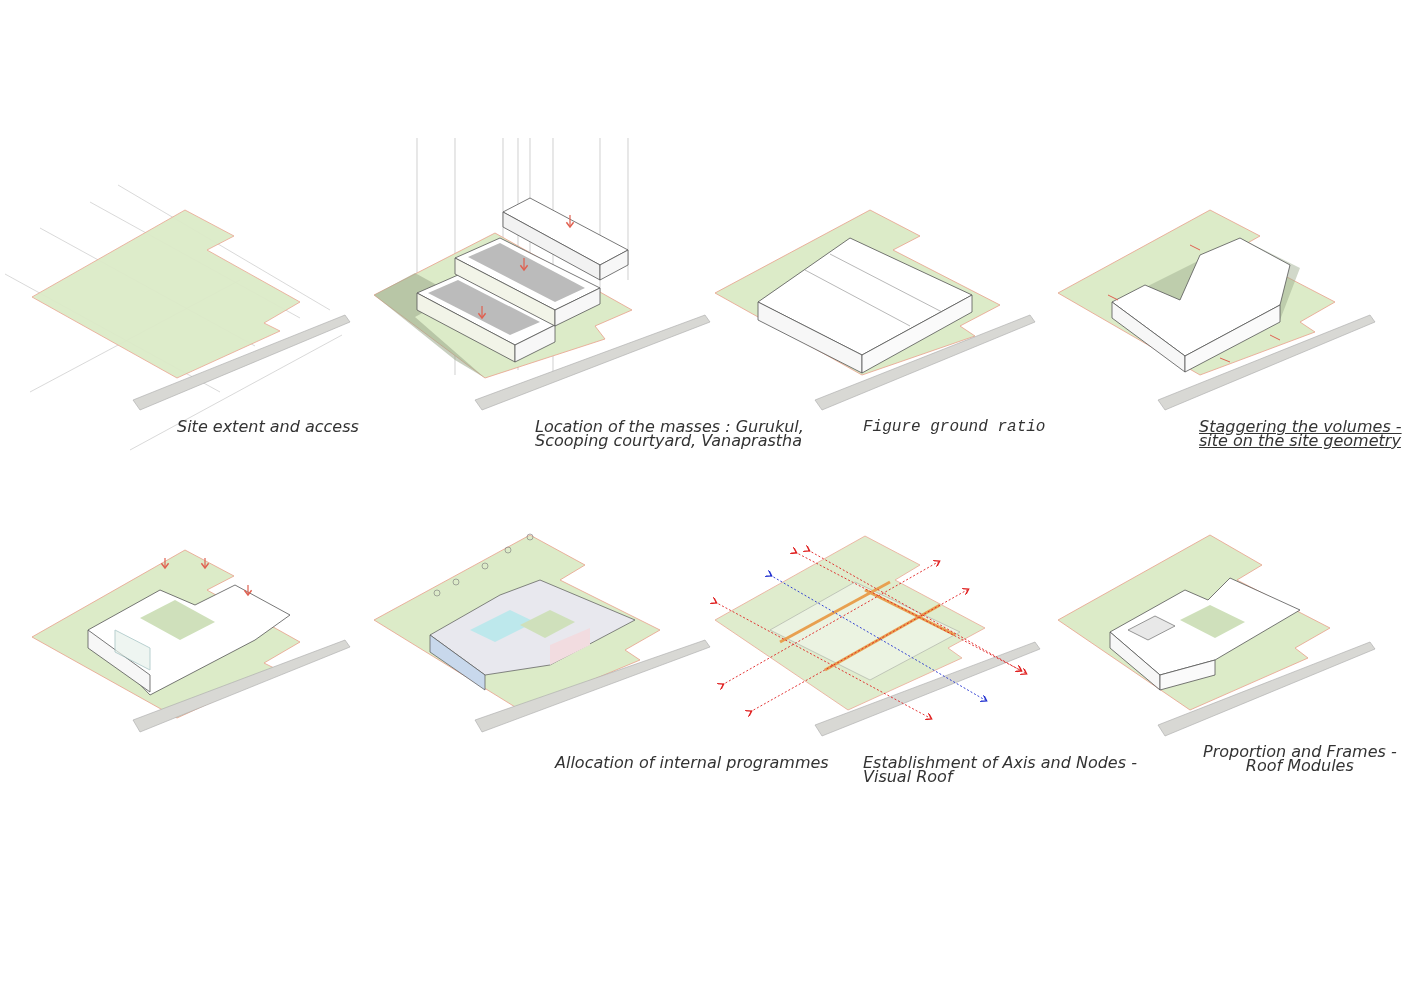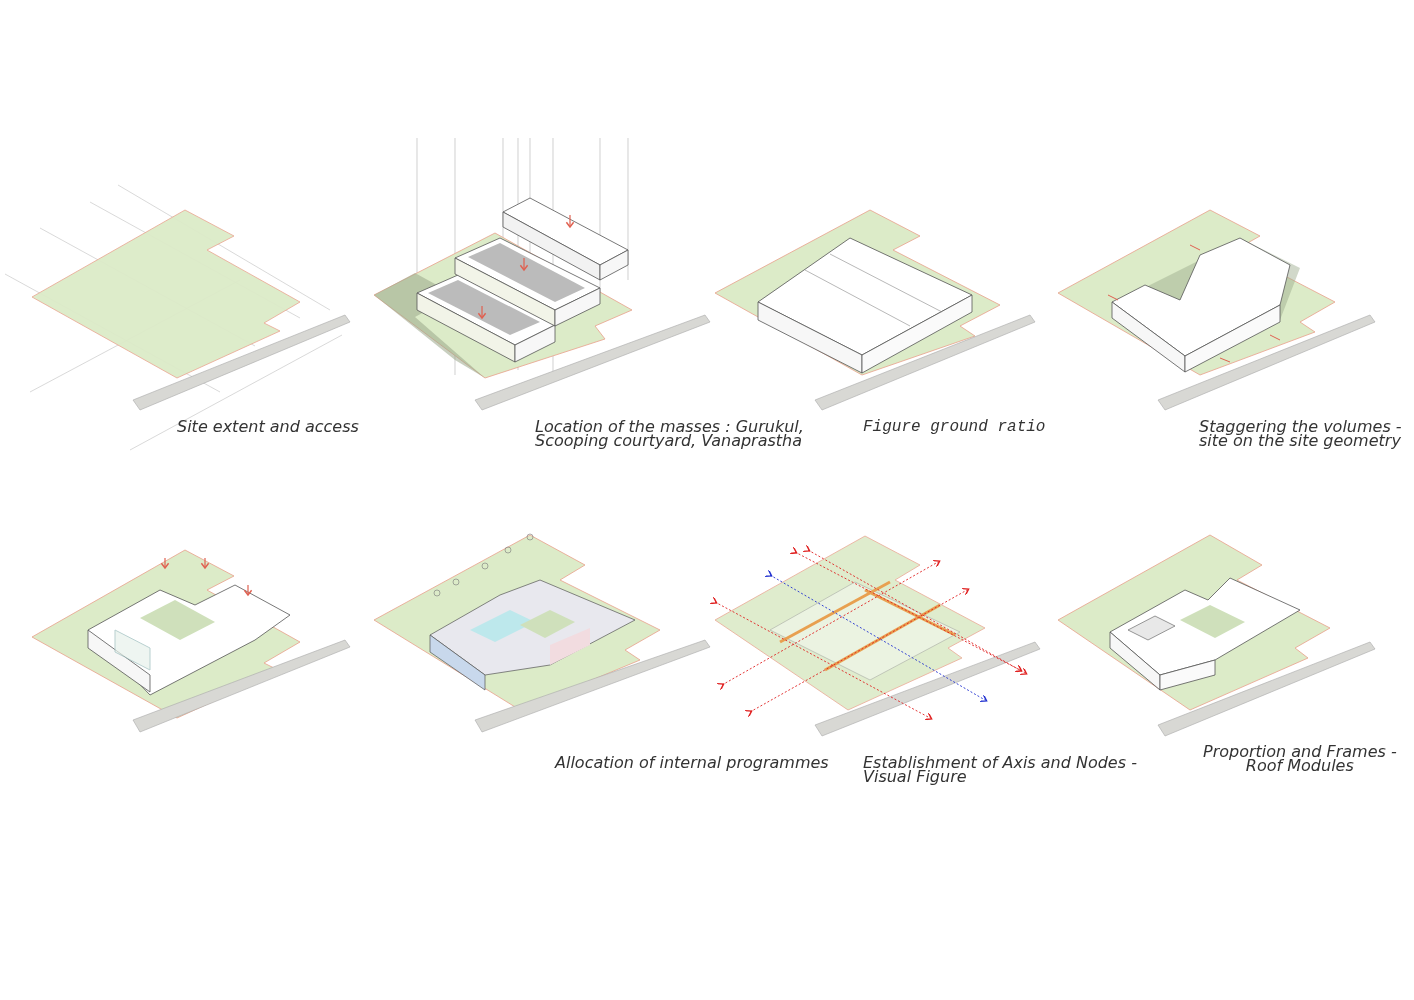--- a/index.html
+++ b/index.html
@@ -109,21 +109,21 @@
     <polygon points="72,172 105,155 140,170 160,125 200,108 250,135 240,175 145,226" fill="#fff" stroke="#555" stroke-width="0.8"></polygon>
     <polygon points="72,172 145,226 145,242 72,188" fill="#f7f7f7" stroke="#555" stroke-width="0.8"></polygon>
     <polygon points="145,226 240,175 240,192 145,242" fill="#fafafa" stroke="#555" stroke-width="0.8"></polygon>
     <g stroke="#e06050" stroke-width="1" fill="none">
       <line x1="150" y1="115" x2="160" y2="120"></line>
       <line x1="68" y1="165" x2="78" y2="170"></line>
       <line x1="240" y1="210" x2="230" y2="205"></line>
       <line x1="190" y1="232" x2="180" y2="228"></line>
     </g>
   </svg>
-  <div class="caption" style="left:159px;top:290px;">
+  <div class="caption" style="left:159px;top:290px;text-decoration:underline;">
     <span>Staggering the volumes -</span>
     <span>site on the site geometry</span>
   </div>
 </div>
 
 <div class="panel" style="left:0;top:470px;">
   <svg>
     <polygon points="32,167 185,80 234,106 207,120 300,172 264,193 280,201 177,248" fill="#dcebc8" stroke="#e8a08a" stroke-width="0.8"></polygon>
     <polygon points="133,250 345,170 350,177 140,262" fill="#d8d8d4" stroke="#aaa" stroke-width="0.6"></polygon>
     <polygon points="88,160 160,120 195,135 235,115 290,145 255,170 150,225" fill="#fff" stroke="#555" stroke-width="0.8"></polygon>
@@ -174,21 +174,21 @@
       <line x1="15" y1="132" x2="230" y2="248" marker-end="url(#ar)" marker-start="url(#ar)"></line>
       <line x1="95" y1="82" x2="320" y2="200" marker-end="url(#ar)" marker-start="url(#ar)"></line>
       <line x1="108" y1="80" x2="325" y2="203" marker-end="url(#ar)" marker-start="url(#ar)"></line>
       <line x1="22" y1="215" x2="238" y2="92" marker-end="url(#ar)" marker-start="url(#ar)"></line>
       <line x1="50" y1="242" x2="267" y2="120" marker-end="url(#ar)" marker-start="url(#ar)"></line>
     </g>
     <line x1="70" y1="105" x2="285" y2="230" stroke="#2030d0" stroke-width="0.9" stroke-dasharray="2,2" marker-end="url(#ab)" marker-start="url(#ab)"></line>
   </svg>
   <div class="caption" style="left:163px;top:286px;">
     <span>Establishment of Axis and Nodes -</span>
-    <span>Visual Figure</span>
+    <span>Visual Roof</span>
   </div>
 </div>
 
 <div class="panel" style="left:1040px;top:470px;">
   <svg>
     <polygon points="18,150 170,65 222,95 197,110 290,158 255,178 268,188 150,240" fill="#dcebc8" stroke="#e8a08a" stroke-width="0.8"></polygon>
     <polygon points="118,255 330,172 335,179 125,266" fill="#d8d8d4" stroke="#aaa" stroke-width="0.6"></polygon>
     <polygon points="70,162 145,120 168,130 190,108 260,140 175,190 120,205" fill="#fff" stroke="#555" stroke-width="0.8"></polygon>
     <polygon points="70,162 120,205 120,220 70,178" fill="#f7f7f7" stroke="#555" stroke-width="0.8"></polygon>
     <polygon points="120,205 175,190 175,205 120,220" fill="#fafafa" stroke="#555" stroke-width="0.8"></polygon>

